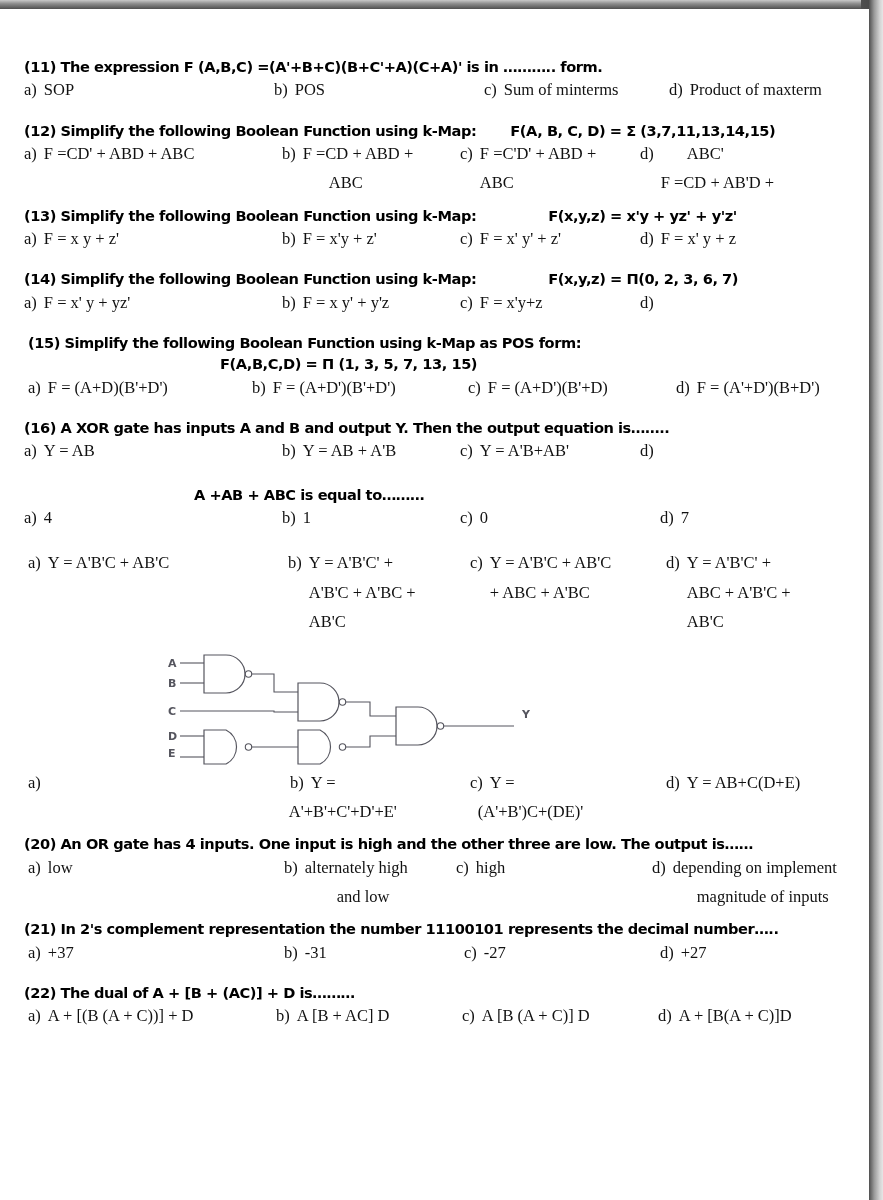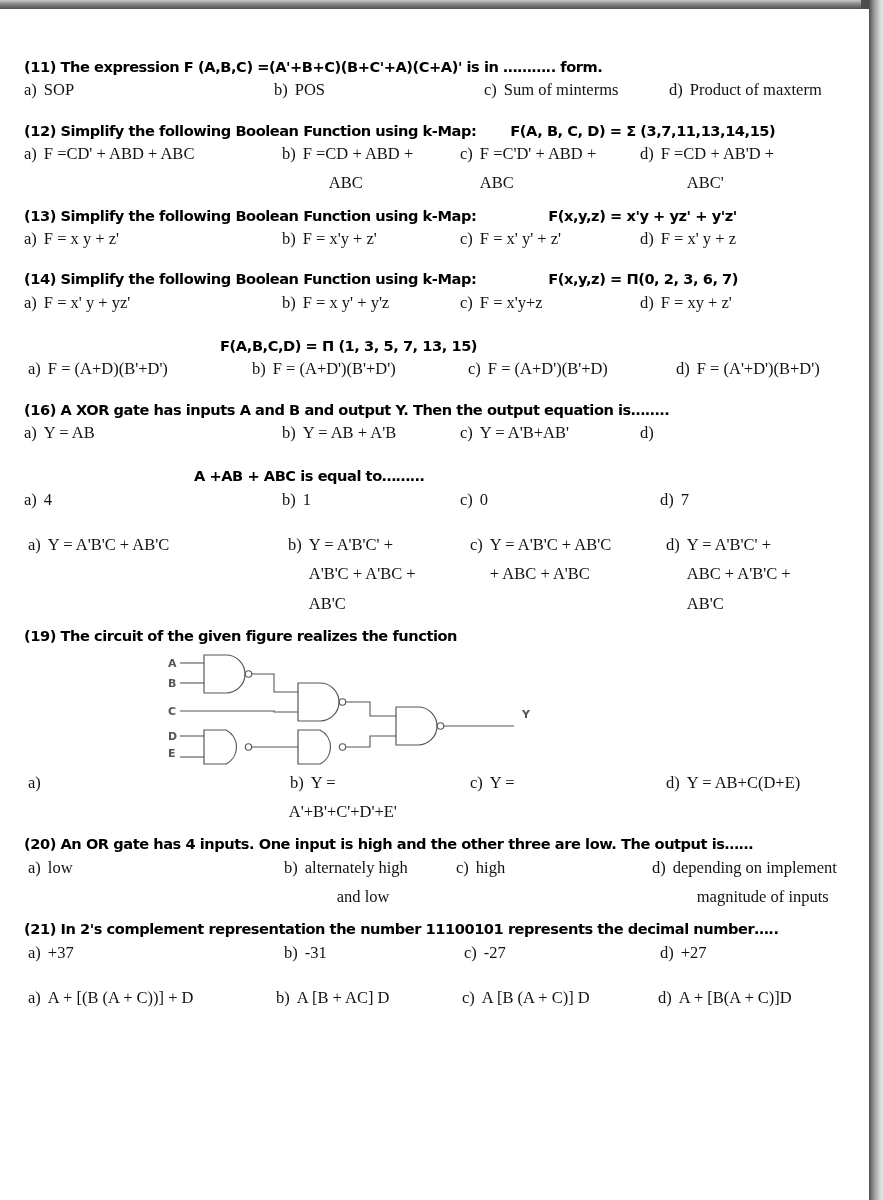--- a/index.html
+++ b/index.html
@@ -171,22 +171,22 @@
           <div class="opt" style="flex:0 0 180px">
             <span class="opt-key">c)</span>
             <span class="opt-text">
               <span class="ln">F =C'D' + ABD +</span>
               <span class="ln">ABC</span>
             </span>
           </div>
           <div class="opt cols-d">
             <span class="opt-key">d)</span>
             <span class="opt-text">
+              <span class="ln" style="padding-left:26px">ABC'</span>
               <span class="ln">F =CD + AB'D +</span>
-              <span class="ln" style="padding-left:26px">ABC'</span>
             </span>
           </div>
         </div>
       </div>
 
       <div class="spacer-sm"></div>
 
       <div class="q-block">
         <div class="q-stem">
           <span>(13) Simplify the following Boolean Function using k-Map:</span><span style="display:inline-block;width:72px"></span><span>F(x,y,z) = x'y + yz' + y'z'</span>
@@ -225,28 +225,28 @@
           <div class="opt" style="flex:0 0 178px">
             <span class="opt-key">b)</span>
             <span class="opt-text">F = x y' + y'z</span>
           </div>
           <div class="opt" style="flex:0 0 180px">
             <span class="opt-key">c)</span>
             <span class="opt-text">F = x'y+z</span>
           </div>
           <div class="opt cols-d">
             <span class="opt-key">d)</span>
-            <span class="opt-text">F = xy + z'</span>
-          </div>
-        </div>
-      </div>
-
-      <div class="spacer-md"></div>
-
-      <div class="q-block">
+          </div>
+        </div>
+      </div>
+
+      <div class="spacer-md"></div>
+
+      <div class="q-block">
+        <div class="q-stem" style="padding-left:4px">(15) Simplify the following Boolean Function using k-Map as POS form:</div>
         <div class="q-stem" style="padding-left:196px; margin-top:3px">F(A,B,C,D) = Π (1, 3, 5, 7, 13, 15)</div>
         <div class="opts" style="padding-left:4px">
           <div class="opt" style="flex:0 0 224px">
             <span class="opt-key">a)</span>
             <span class="opt-text">F = (A+D)(B'+D')</span>
           </div>
           <div class="opt" style="flex:0 0 216px">
             <span class="opt-key">b)</span>
             <span class="opt-text">F = (A+D')(B'+D')</span>
           </div>
@@ -338,21 +338,20 @@
               <span class="ln">ABC + A'B'C +</span>
               <span class="ln">AB'C</span>
             </span>
           </div>
         </div>
       </div>
 
       <div class="spacer-sm"></div>
 
       <div class="q-block">
-        <div class="q-stem">(19) The circuit of the given figure realizes the function</div>
 
         <div class="figure-wrap">
           <svg class="circuit" width="380" height="115" viewBox="0 0 380 115">
 
             <text x="4" y="15">A</text>
             <text x="4" y="35">B</text>
             <text x="4" y="63">C</text>
             <text x="4" y="88">D</text>
             <text x="4" y="105">E</text>
             <text x="358" y="66">Y</text>
@@ -407,20 +406,21 @@
             <span class="opt-key">b)</span>
             <span class="opt-text">
               <span class="ln">Y =</span>
               <span class="ln" style="margin-left:-22px">A'+B'+C'+D'+E'</span>
             </span>
           </div>
           <div class="opt" style="flex:0 0 196px">
             <span class="opt-key">c)</span>
             <span class="opt-text">
               <span class="ln">Y =</span>
+              <span class="ln" style="margin-left:-12px">(A'+B')C+(DE)'</span>
             </span>
           </div>
           <div class="opt cols-d">
             <span class="opt-key">d)</span>
             <span class="opt-text">Y = AB+C(D+E)</span>
           </div>
         </div>
       </div>
 
       <div class="spacer-sm"></div>
@@ -473,20 +473,21 @@
           <div class="opt cols-d">
             <span class="opt-key">d)</span>
             <span class="opt-text">+27</span>
           </div>
         </div>
       </div>
 
       <div class="spacer-md"></div>
 
       <div class="q-block">
+        <div class="q-stem">(22) The dual of A + [B + (AC)] + D is………</div>
         <div class="opts" style="padding-left:4px">
           <div class="opt" style="flex:0 0 248px">
             <span class="opt-key">a)</span>
             <span class="opt-text">A + [(B (A + C))] + D</span>
           </div>
           <div class="opt" style="flex:0 0 186px">
             <span class="opt-key">b)</span>
             <span class="opt-text">A [B + AC] D</span>
           </div>
           <div class="opt" style="flex:0 0 196px">

